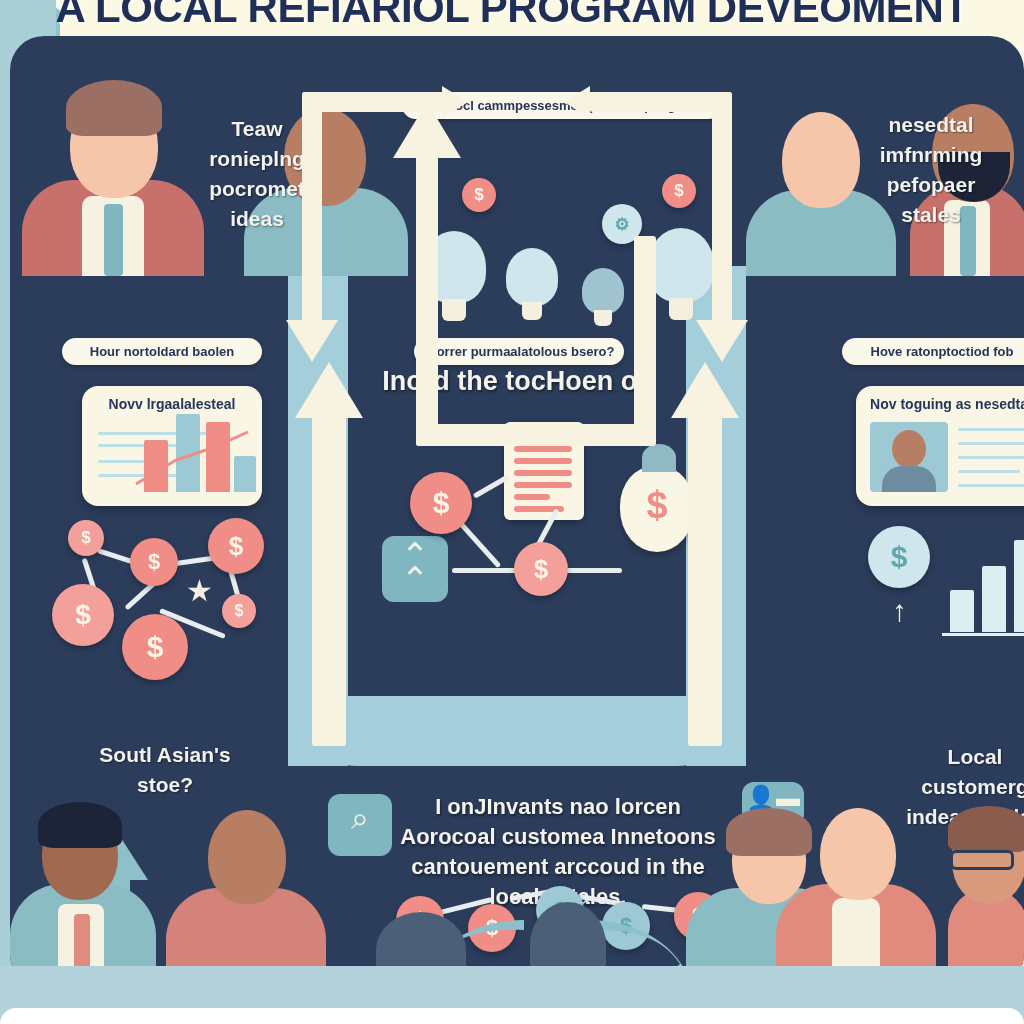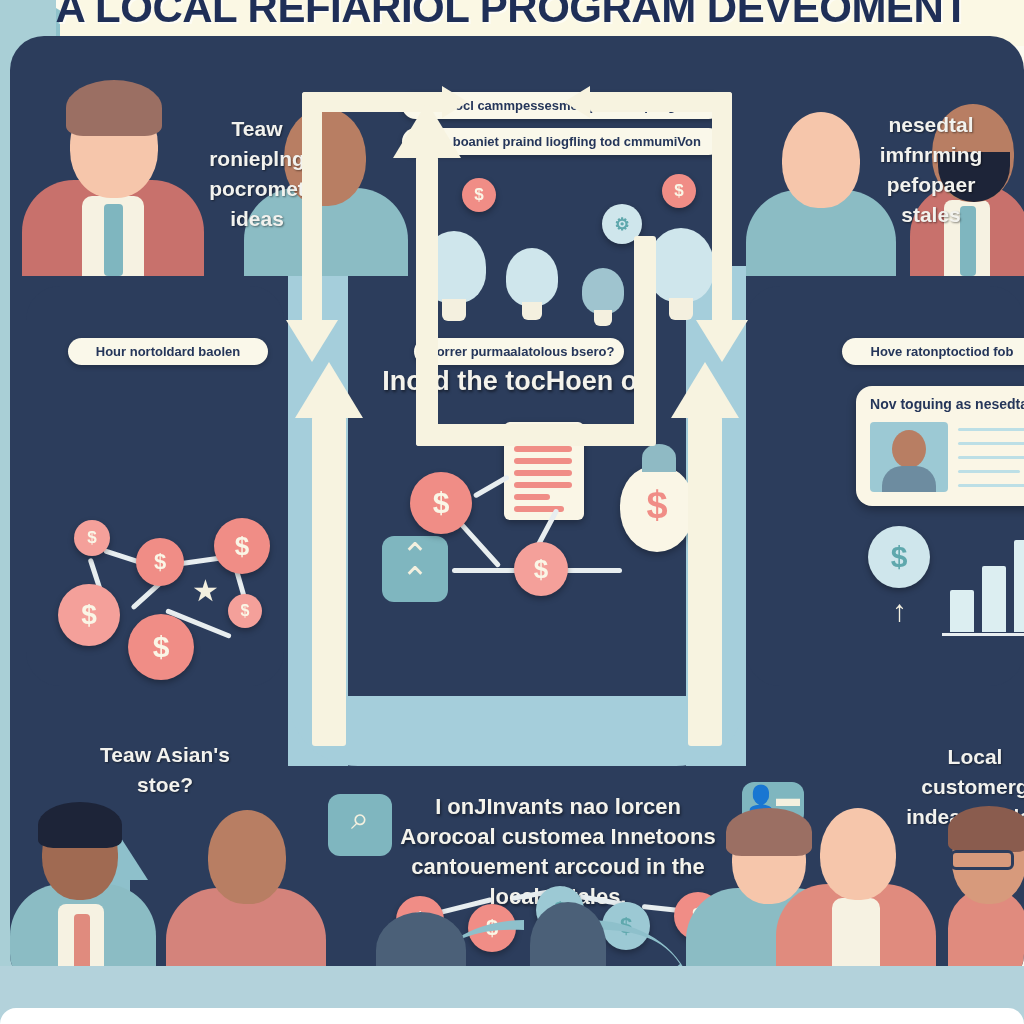--- a/index.html
+++ b/index.html
@@ -137,21 +137,20 @@
 
       <div class="person" style="left:228px;width:175px;height:228px;">
         <div class="body" style="left:6px;bottom:0;width:164px;height:88px;background:#8bbcc4;"></div>
         <div class="head" style="left:46px;bottom:70px;width:82px;height:98px;background:#b87e63;"></div>
         <div class="hair" style="left:36px;bottom:54px;width:102px;height:126px;background:#232c42;z-index:-1;"></div>
       </div>
 
       <div class="sidetext" style="left:172px;top:78px;">Teaw ronieplng pocromet ideas</div>
 
       <div class="pill" style="left:392px;top:56px;width:320px;">How flocl cammpessesmed penabrd psogeues?</div>
-      <div class="pill" style="left:392px;top:92px;width:320px;">Fow boaniet praind liogfling tod cmmumiVon</div>
 
       <div style="position:absolute;left:412px;top:195px;">
         <div class="bulb" style="left:0;top:0;width:64px;height:72px;"></div>
         <div class="bulb-base" style="left:20px;top:68px;width:24px;height:22px;"></div>
       </div>
       <div style="position:absolute;left:496px;top:212px;">
         <div class="bulb" style="left:0;top:0;width:52px;height:58px;"></div>
         <div class="bulb-base" style="left:16px;top:54px;width:20px;height:18px;"></div>
       </div>
       <div style="position:absolute;left:572px;top:232px;">
@@ -183,23 +182,39 @@
         <div class="body" style="left:0;bottom:0;width:120px;height:92px;background:#c8716c;"></div>
         <div class="body" style="left:34px;bottom:0;width:46px;height:76px;background:#f6f2e2;border-radius:8px 8px 0 0;"></div>
         <div class="body" style="left:50px;bottom:0;width:16px;height:70px;background:#7fb6bf;border-radius:4px;"></div>
         <div class="head" style="left:22px;bottom:74px;width:82px;height:98px;background:#b87e63;"></div>
         <div class="hair" style="left:28px;bottom:74px;width:72px;height:50px;background:#1d2438;border-radius:0 0 40px 40px;"></div>
       </div>
 
       <div class="sidetext" style="left:846px;top:74px;">nesedtal imfnrming pefopaer stales</div>
     </div>
 
-    <div class="panel" style="left:16px;top:250px;width:258px;height:400px;">
+    <div class="panel" style="left:10px;top:250px;width:258px;height:400px;">
       <div class="pill" style="left:42px;top:52px;width:200px;">Hour nortoldard baolen</div>
 
+      <div class="card" style="left:62px;top:100px;width:180px;height:120px;">
+        <div class="card-title">Novv lrgaalalesteal</div>
+        <div class="gridline" style="left:16px;top:46px;width:120px;"></div>
+        <div class="gridline" style="left:16px;top:58px;width:96px;"></div>
+        <div class="gridline" style="left:16px;top:74px;width:70px;"></div>
+        <div class="gridline" style="left:16px;top:88px;width:90px;"></div>
+        <div class="bar" style="left:62px;width:24px;height:52px;background:#f08d86;"></div>
+        <div class="bar" style="left:94px;width:24px;height:78px;background:#9cc9d4;"></div>
+        <div class="bar" style="left:124px;width:24px;height:70px;background:#f08d86;"></div>
+        <div class="bar" style="left:152px;width:22px;height:36px;background:#9cc9d4;"></div>
+        <div style="position:absolute;left:50px;top:40px;width:120px;height:62px;">
+          <svg width="120" height="62" viewBox="0 0 120 62">
+              <polyline points="4,58 44,34 80,22 116,6" fill="none" stroke="#f08d86" stroke-width="3"></polyline>
+            </svg>
+        </div>
+      </div>
 
       <div style="position:absolute;left:20px;top:220px;width:250px;height:160px;">
         <div class="link" style="left:58px;top:42px;width:66px;transform:rotate(18deg);"></div>
         <div class="link" style="left:128px;top:56px;width:82px;transform:rotate(-8deg);"></div>
         <div class="link" style="left:44px;top:50px;width:52px;transform:rotate(72deg);"></div>
         <div class="link" style="left:86px;top:100px;width:56px;transform:rotate(-42deg);"></div>
         <div class="link" style="left:120px;top:102px;width:70px;transform:rotate(22deg);"></div>
         <div class="link" style="left:190px;top:60px;width:44px;transform:rotate(74deg);"></div>
         <div class="coin" style="left:28px;top:14px;width:36px;height:36px;background:#f4a09a;font-size:17px;">
             <span>$</span>
@@ -315,21 +330,21 @@
       <div class="arrow-down" style="left:686px;top:284px;"></div>
     </div>
 
     <div>
       <div class="arrow-shaft" style="left:678px;top:380px;width:34px;height:330px;"></div>
       <div class="arrow-up" style="left:661px;top:326px;"></div>
     </div>
 
     <div style="position:absolute;left:0;top:660px;width:1014px;height:292px;">
 
-      <div class="sidetext" style="left:80px;top:44px;">Teaw Asian's stoe?</div>
+      <div class="sidetext" style="left:80px;top:44px;">Soutl Asian's stoe?</div>
 
 
       <div class="headline" style="left:388px;top:96px;width:320px;font-size:22px;line-height:30px;">I onJInvants nao lorcen Aorocoal customea Innetoons cantouement arccoud in the local setales.</div>
 
       <div class="sidetext" style="left:890px;top:46px;">Local customerg indeas sacle?</div>
 
       <div class="speech" style="left:318px;top:98px;width:64px;height:62px;">
         <div style="position:absolute;left:0;top:6px;width:100%;text-align:center;color:#f4f0df;font-size:32px;">⌕</div>
       </div>
 

